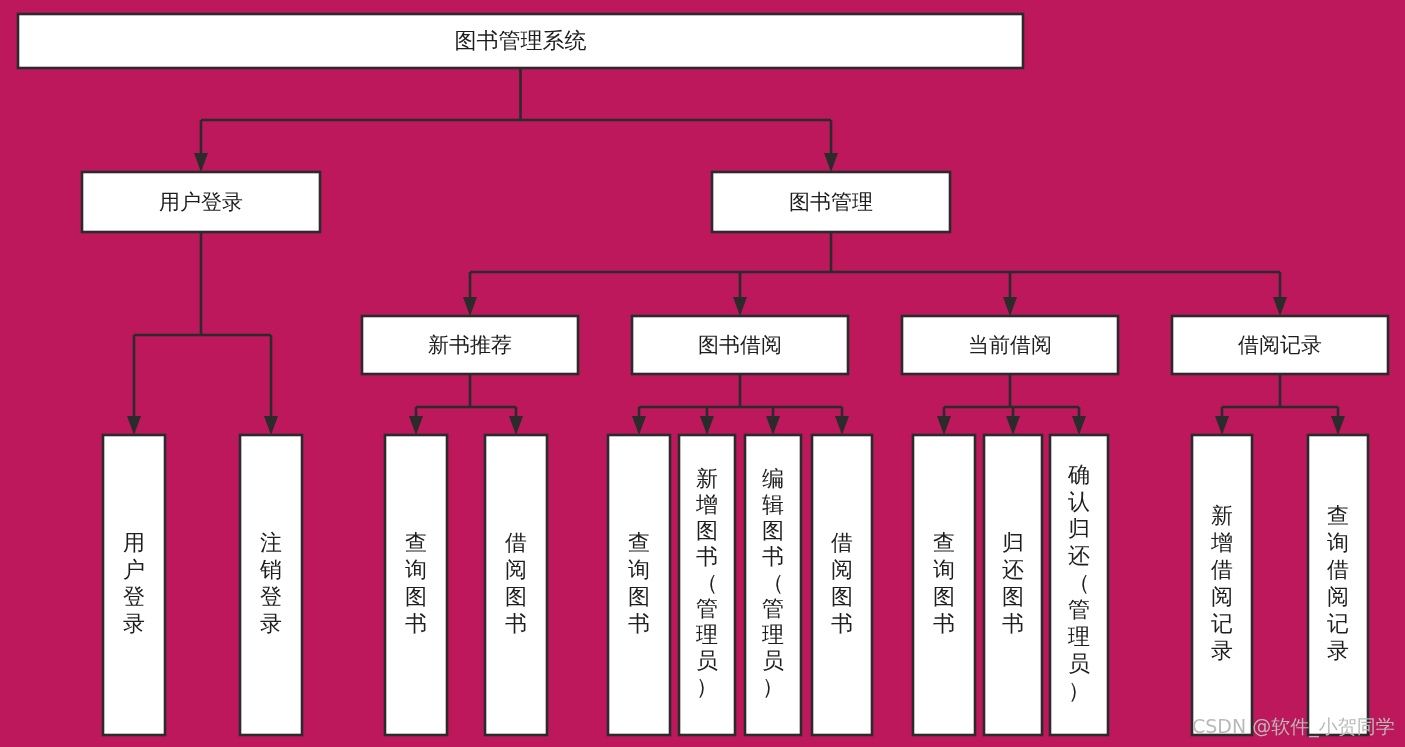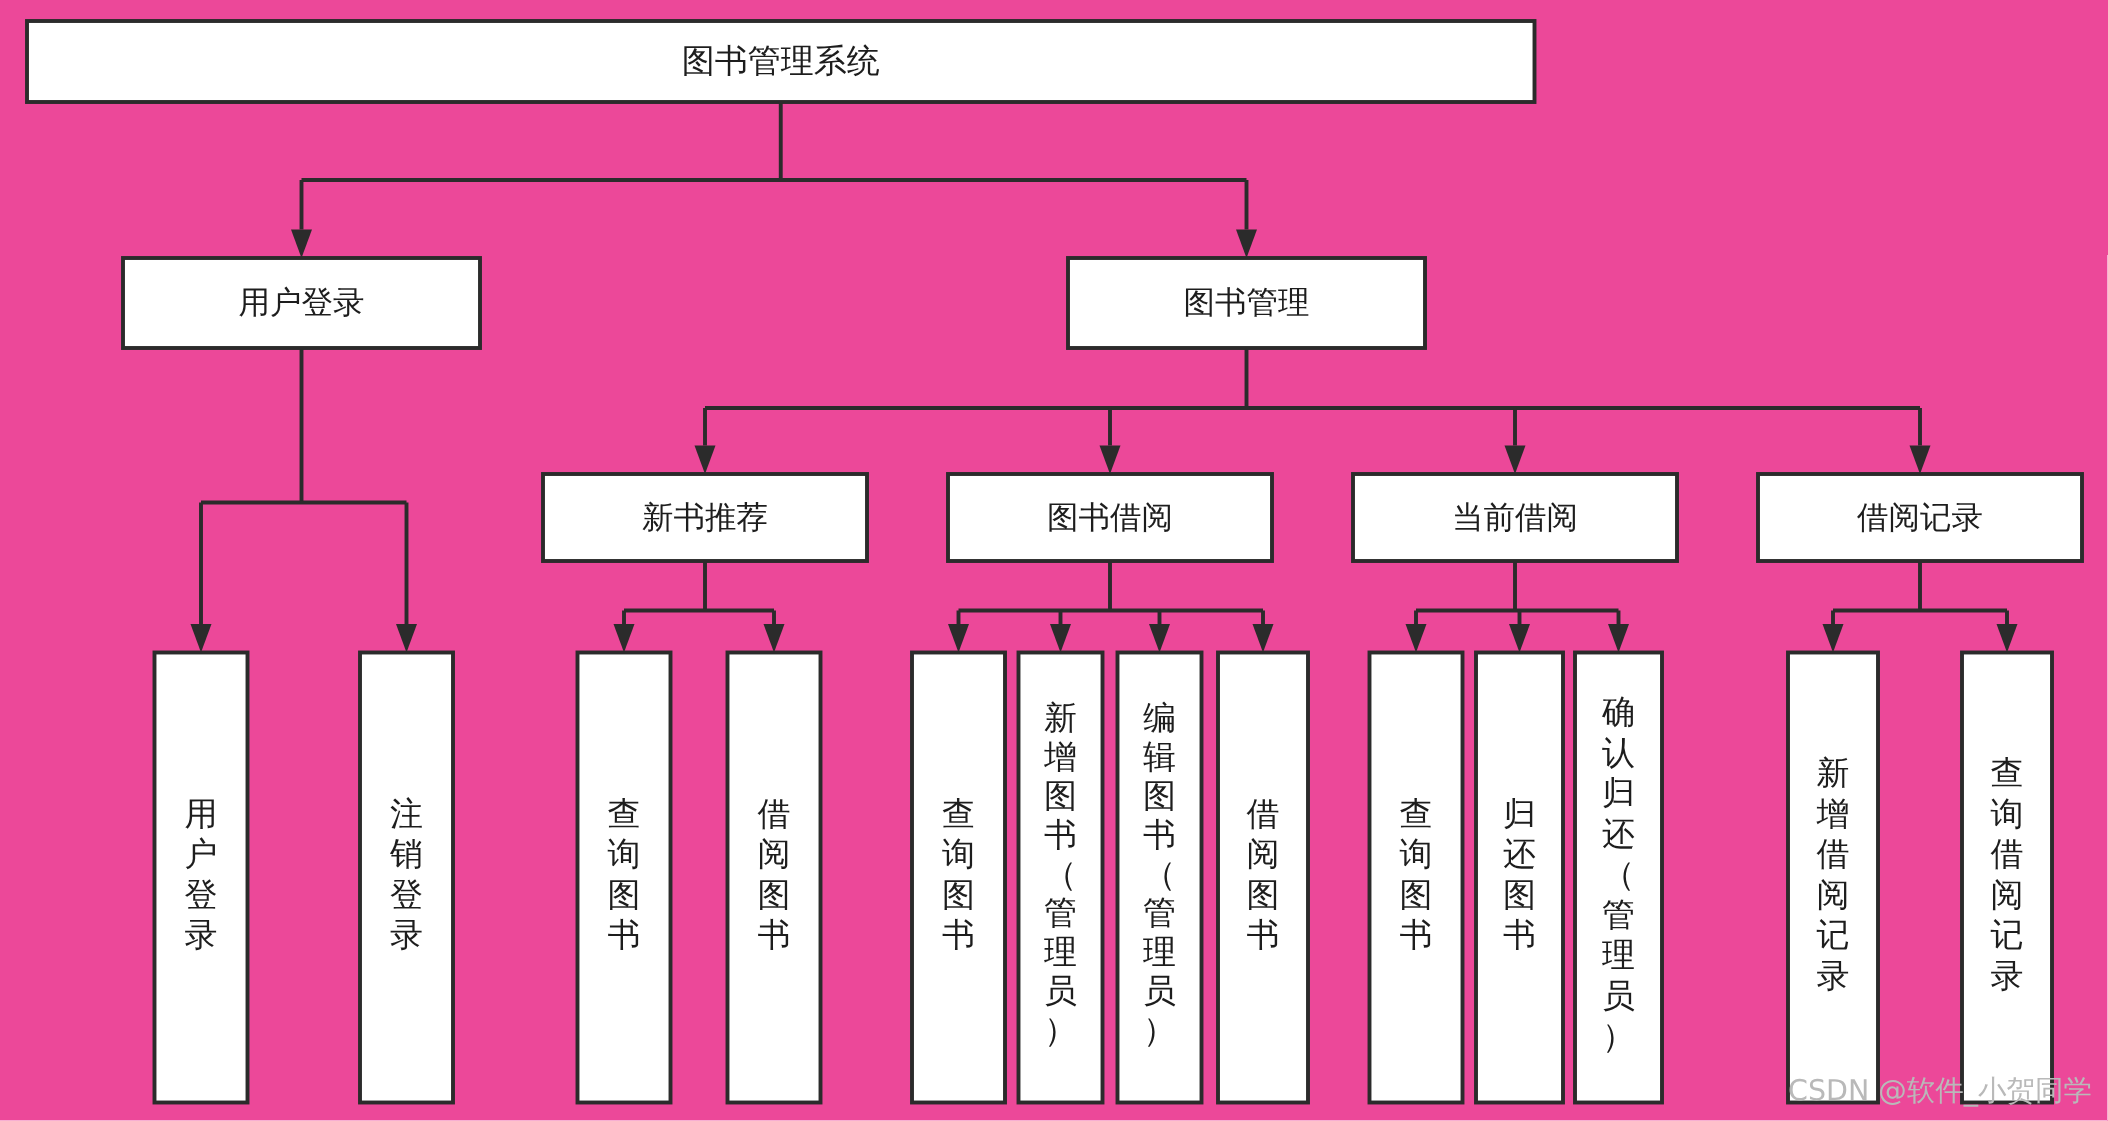--- a/index.html
+++ b/index.html
@@ -1,18 +1,18 @@
 <!DOCTYPE html>
 <html><head>
 <meta charset="utf-8">
 <style>
   html,body{margin:0;padding:0;background:#ffffff;}
   body{width:1405px;height:747px;overflow:hidden;
        font-family:"DejaVu Sans","Liberation Sans",sans-serif;}
-  #stage{position:relative;width:1405px;height:747px;background:#ec4899;}
+  #stage{position:relative;width:1405px;height:747px;background:#be185d;}
   svg{position:absolute;left:0;top:0;width:1405px;height:747px;}
   .bx{fill:#ffffff;stroke:#2b2b2b;stroke-width:2.6;}
   .ln{stroke:#2b2b2b;stroke-width:2.6;fill:none;stroke-linecap:butt;}
   .ar{fill:#2b2b2b;stroke:none;}
   .lbl{fill:#1d1d1d;font-size:21px;font-family:"DejaVu Sans","Liberation Sans",sans-serif;
        text-anchor:middle;dominant-baseline:middle;}
   .lbl-root{font-size:22px;}
   .vlbl{fill:#1d1d1d;font-size:22px;font-family:"DejaVu Sans","Liberation Sans",sans-serif;
         text-anchor:middle;}
   .wm{fill:#b9b9b9;font-size:19px;font-family:"DejaVu Sans","Liberation Sans",sans-serif;}

